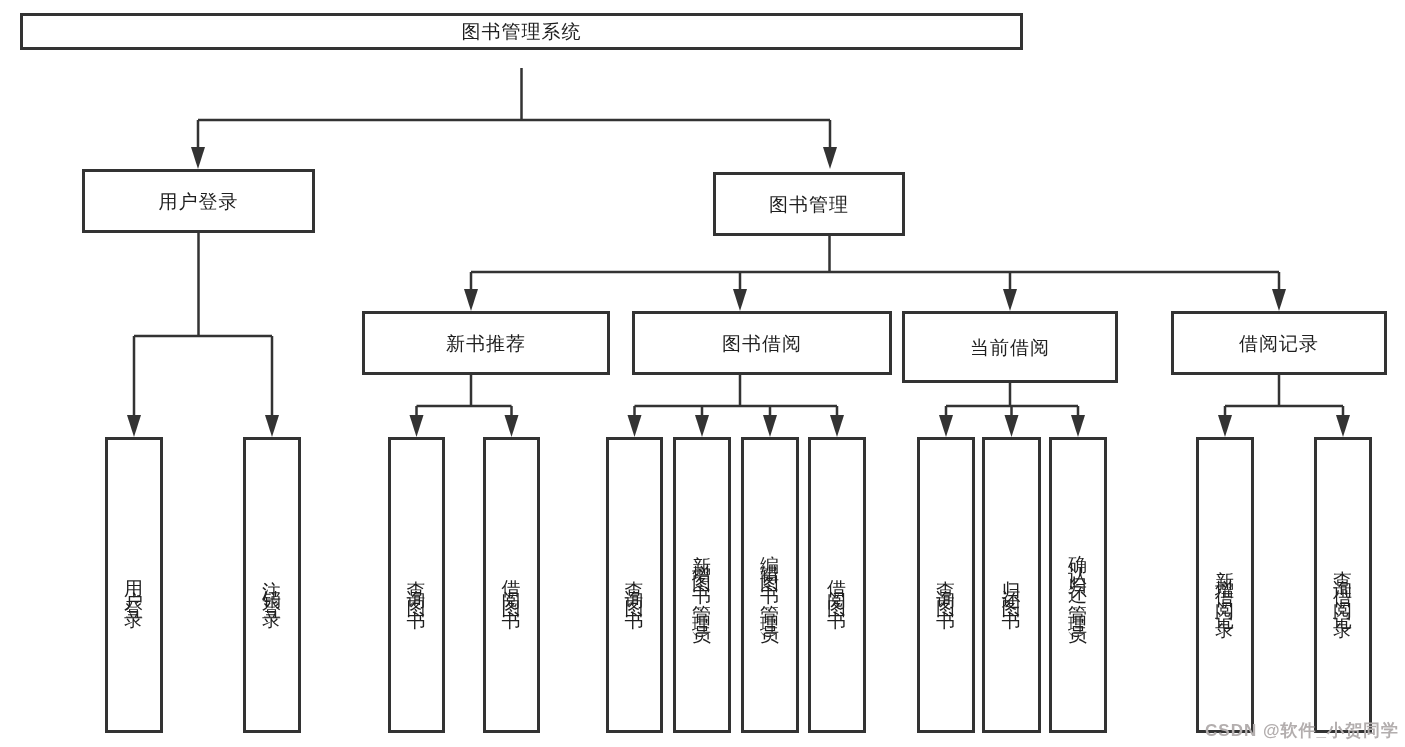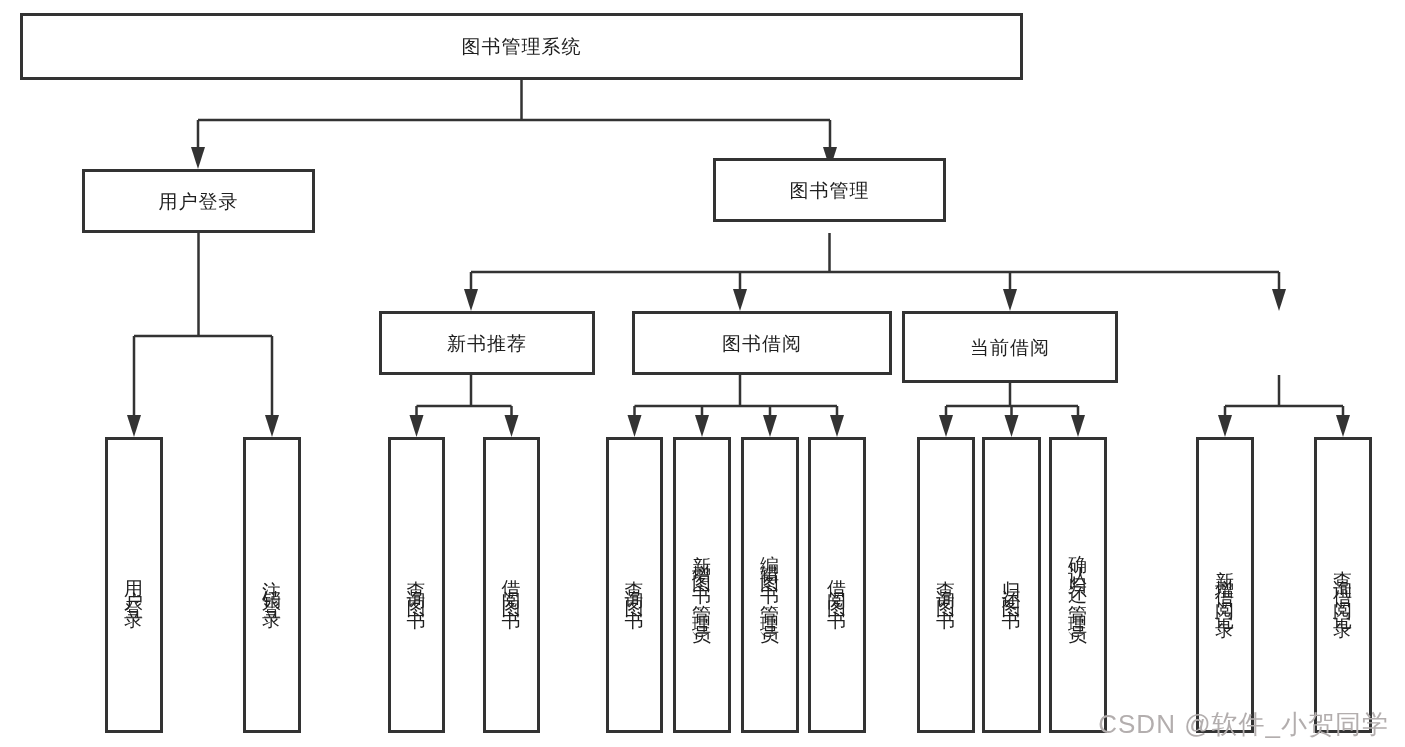--- a/index.html
+++ b/index.html
@@ -36,25 +36,26 @@
   }
   .leaf span{
     writing-mode:vertical-rl;
     text-orientation:mixed;
     letter-spacing:10px;
     font-size:19px;
     white-space:nowrap;
   }
   .watermark{
     position:absolute;
-    right:16px;
+    right:6px;
     bottom:5px;
-    font-size:26px;
+    font-size:17px;
     letter-spacing:1px;
     color:var(--watermark);
+    font-weight:bold;
   }
 </style>
 </head>
 <body>
 
 <div class="canvas">
 
   <svg id="connectors" viewBox="0 0 1405 747" xmlns="http://www.w3.org/2000/svg">
     <path d="
       M521.5 68 V120
@@ -104,28 +105,29 @@
     <polygon points="695,415 709,415 702,437"></polygon>
     <polygon points="763,415 777,415 770,437"></polygon>
     <polygon points="830,415 844,415 837,437"></polygon>
     <polygon points="939,415 953,415 946,437"></polygon>
     <polygon points="1004.5,415 1018.5,415 1011.5,437"></polygon>
     <polygon points="1071,415 1085,415 1078,437"></polygon>
     <polygon points="1218,415 1232,415 1225,437"></polygon>
     <polygon points="1336,415 1350,415 1343,437"></polygon>
   </svg>
 
-  <div class="box" style="left:20px;top:13px;width:1003px;height:67px">图书管理系统</div>
+  <div class="box" style="left:20px;top:13px;width:1003px;height:37px">图书管理系统</div>
 
   <div class="box" style="left:82px;top:169px;width:233px;height:64px">用户登录</div>
-  <div class="box" style="left:713px;top:158px;width:233px;height:64px">图书管理</div>
+  <div class="box" style="left:713px;top:172px;width:192px;height:64px">图书管理</div>
 
-  <div class="box" style="left:379px;top:311px;width:216px;height:64px">新书推荐</div>
+  <div class="box" style="left:362px;top:311px;width:248px;height:64px">新书推荐</div>
   <div class="box" style="left:632px;top:311px;width:260px;height:64px">图书借阅</div>
   <div class="box" style="left:902px;top:311px;width:216px;height:72px">当前借阅</div>
+  <div class="box" style="left:1171px;top:311px;width:216px;height:64px">借阅记录</div>
 
   <div class="box leaf" style="left:105px;top:437px;width:58px;height:296px">
     <span>用户登录</span>
   </div>
   <div class="box leaf" style="left:243px;top:437px;width:58px;height:296px">
     <span>注销登录</span>
   </div>
 
   <div class="box leaf" style="left:388px;top:437px;width:57px;height:296px">
     <span>查询图书</span>

